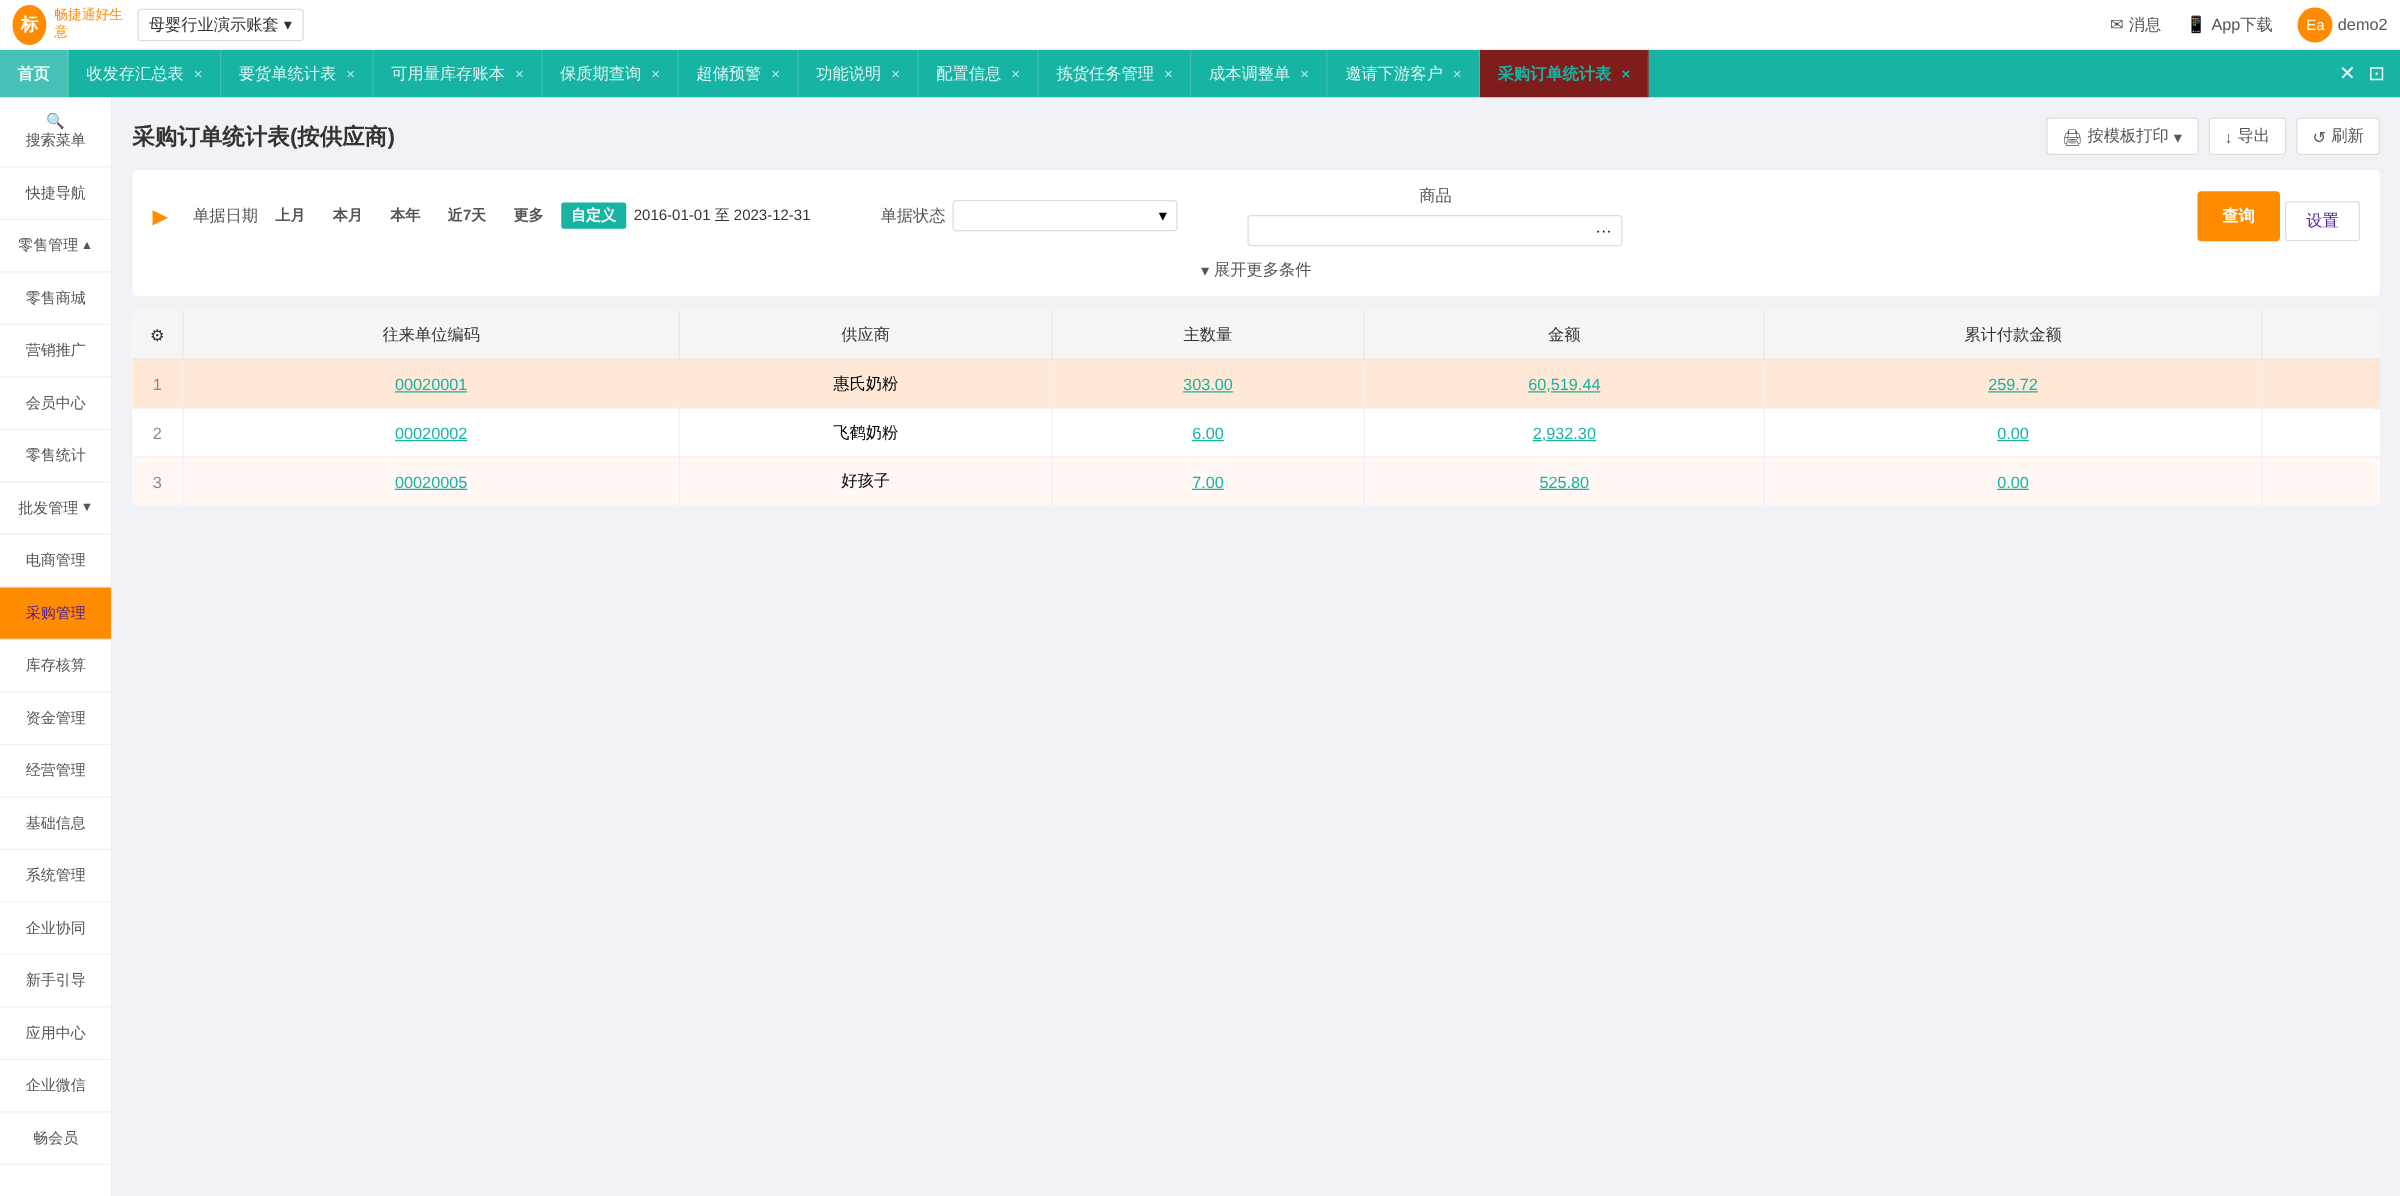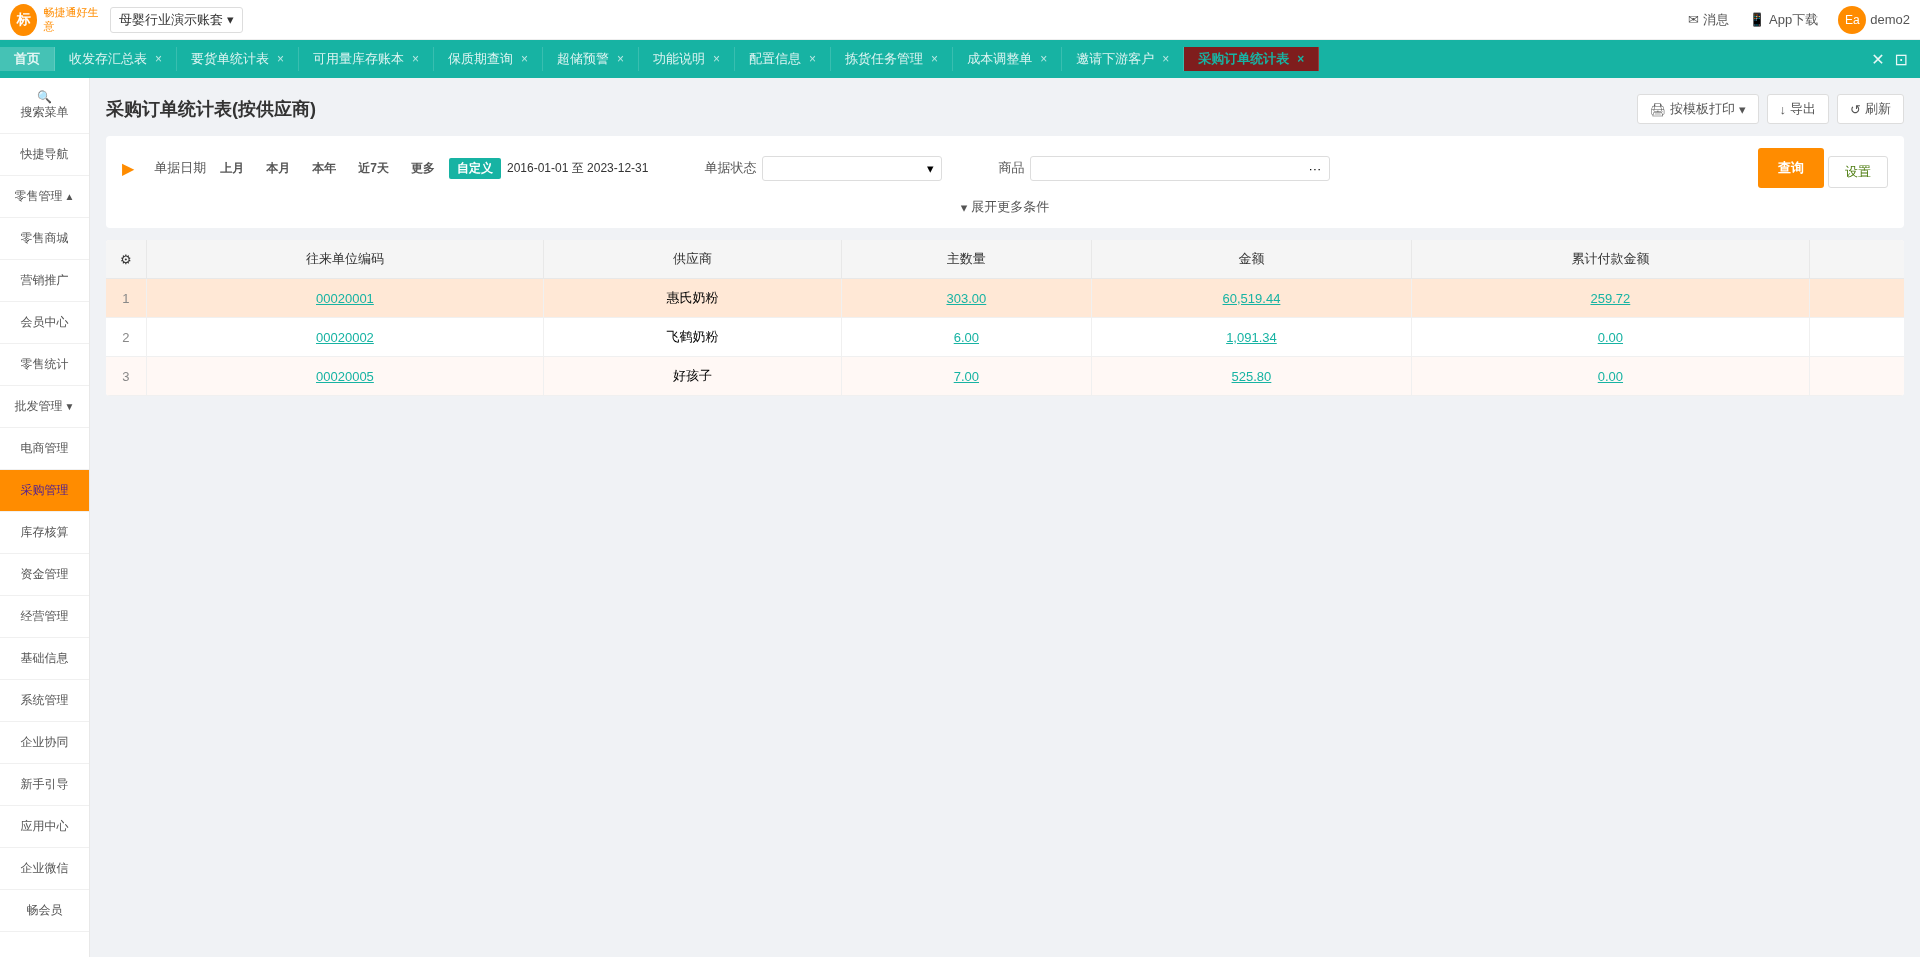--- a/index.html
+++ b/index.html
@@ -10,21 +10,21 @@
     .logo-area { display: flex; align-items: center; gap: 6px; width: 90px; }
     .logo-icon { width: 32px; height: 32px; background: #ff8c00; border-radius: 50%; display: flex; align-items: center; justify-content: center; color: white; font-weight: bold; font-size: 14px; }
     .logo-text { font-size: 11px; color: #ff8c00; line-height: 1.2; }
     .dropdown-selector { display: flex; align-items: center; gap: 4px; margin-left: 10px; font-size: 13px; color: #333; cursor: pointer; border: 1px solid #ddd; padding: 3px 8px; border-radius: 3px; }
     .top-right { margin-left: auto; display: flex; align-items: center; gap: 20px; }
     .top-right-item { display: flex; align-items: center; gap: 4px; color: #555; cursor: pointer; font-size: 13px; }
     .avatar { width: 28px; height: 28px; border-radius: 50%; background: #ff8c00; display: flex; align-items: center; justify-content: center; color: white; font-size: 12px; }
 
     
     .nav-tabs { display: flex; align-items: center; background: #17b3a3; height: 38px; overflow: hidden; }
-    .nav-tab { display: flex; align-items: center; padding: 0 14px; height: 24px; color: rgba(255,255,255,0.85); cursor: pointer; white-space: nowrap; font-size: 13px; border-right: 1px solid rgba(255,255,255,0.15); gap: 4px; }
+    .nav-tab { display: flex; align-items: center; padding: 0 14px; height: 38px; color: rgba(255,255,255,0.85); cursor: pointer; white-space: nowrap; font-size: 13px; border-right: 1px solid rgba(255,255,255,0.15); gap: 4px; }
     .nav-tab.home { background: rgba(255,255,255,0.2); font-weight: bold; }
     .nav-tab.active { background: #7f1d1d; color: #17b3a3; font-weight: bold; }
     .nav-tab .close-x { color: rgba(255,255,255,0.7); font-size: 12px; margin-left: 4px; }
     .nav-tab.active .close-x { color: #17b3a3; }
     .nav-tab-actions { margin-left: auto; display: flex; align-items: center; gap: 2px; padding-right: 8px; }
     .nav-tab-actions span { color: rgba(255,255,255,0.9); cursor: pointer; font-size: 16px; padding: 0 4px; }
 
     
     .main-layout { display: flex; height: calc(957px - 78px); }
 
@@ -50,21 +50,21 @@
     .filter-row { display: flex; align-items: center; gap: 16px; flex-wrap: wrap; }
     .filter-item { display: flex; align-items: center; gap: 6px; }
     .filter-label { color: #555; font-size: 13px; white-space: nowrap; }
     .filter-date-shortcuts { display: flex; align-items: center; gap: 6px; font-weight: bold; }
     .filter-shortcut { padding: 2px 8px; cursor: pointer; color: #555; font-size: 12px; border-radius: 2px; }
     .filter-custom-tag { background: #17b3a3; color: white; padding: 2px 8px; border-radius: 2px; font-size: 12px; cursor: pointer; }
     .filter-date-range { color: #333; font-size: 12px; }
     .filter-select { display: flex; align-items: center; gap: 4px; border: 1px solid #ddd; border-radius: 3px; padding: 4px 8px; cursor: pointer; min-width: 180px; background: #fff; }
     .filter-input { border: 1px solid #ddd; border-radius: 3px; padding: 4px 8px; min-width: 180px; background: #fff; }
     .btn-query { background: #ff8c00; color: white; border: none; border-radius: 3px; padding: 6px 20px; cursor: pointer; font-size: 13px; font-weight: bold; }
-    .btn-settings { background: #fff; color: #4d7c0f; border: 1px solid #ddd; border-radius: 3px; padding: 6px 16px; cursor: pointer; font-size: 13px; margin-top: 8px; }
+    .btn-settings { background: #fff; color: #4c1d95; border: 1px solid #ddd; border-radius: 3px; padding: 6px 16px; cursor: pointer; font-size: 13px; margin-top: 8px; }
     .expand-more { display: flex; justify-content: center; margin-top: 10px; }
     .expand-btn { display: flex; align-items: center; gap: 4px; color: #555; cursor: pointer; font-size: 13px; }
 
     
     .table-card { background: #fff; border-radius: 4px; overflow: hidden; }
     .data-table { width: 100%; border-collapse: collapse; }
     .data-table th { background: #f5f5f5; padding: 10px 12px; text-align: center; font-weight: normal; color: #333; border-bottom: 1px solid #e8e8e8; border-right: 1px solid #e8e8e8; font-size: 13px; }
     .data-table th:last-child { border-right: none; }
     .data-table td { padding: 10px 12px; text-align: center; border-bottom: 1px solid #f0f0f0; border-right: 1px solid #f0f0f0; font-size: 13px; }
     .data-table td:last-child { border-right: none; }
@@ -273,21 +273,21 @@
           </div>
           <span class="filter-date-range">2016-01-01 至 2023-12-31</span>
         </div>
         <div class="filter-item" style="margin-left:40px;">
           <span class="filter-label">单据状态</span>
           <div class="filter-select">
             <span style="flex:1;"></span>
             <span>▾</span>
           </div>
         </div>
-        <div class="filter-item" style="margin-left:40px;">
+        <div class="filter-item" style="margin-left:40px;flex-direction:column;">
           <span class="filter-label">商品</span>
           <div class="filter-input" style="display:flex; align-items:center; min-width:300px;">
             <span style="flex:1;"></span>
             <span>···</span>
           </div>
         </div>
         <div style="margin-left:auto; display:flex; flex-direction:row; gap:4px;">
           <button class="btn-query">查询</button>
           <button class="btn-settings">设置</button>
         </div>
@@ -323,21 +323,21 @@
       <td class="num-link">303.00</td>
       <td class="num-link">60,519.44</td>
       <td class="num-link">259.72</td>
       <td></td>
     </tr>
             <tr>
       <td class="row-index">2</td>
       <td class="num-link">00020002</td>
       <td>飞鹤奶粉</td>
       <td class="num-link">6.00</td>
-      <td class="num-link">1,091.34</td>
+      <td class="num-link">2,932.30</td>
       <td class="num-link">0.00</td>
       <td></td>
     </tr>
             <tr>
       <td class="row-index">3</td>
       <td class="num-link">00020005</td>
       <td>好孩子</td>
       <td class="num-link">7.00</td>
       <td class="num-link">525.80</td>
       <td class="num-link">0.00</td>

